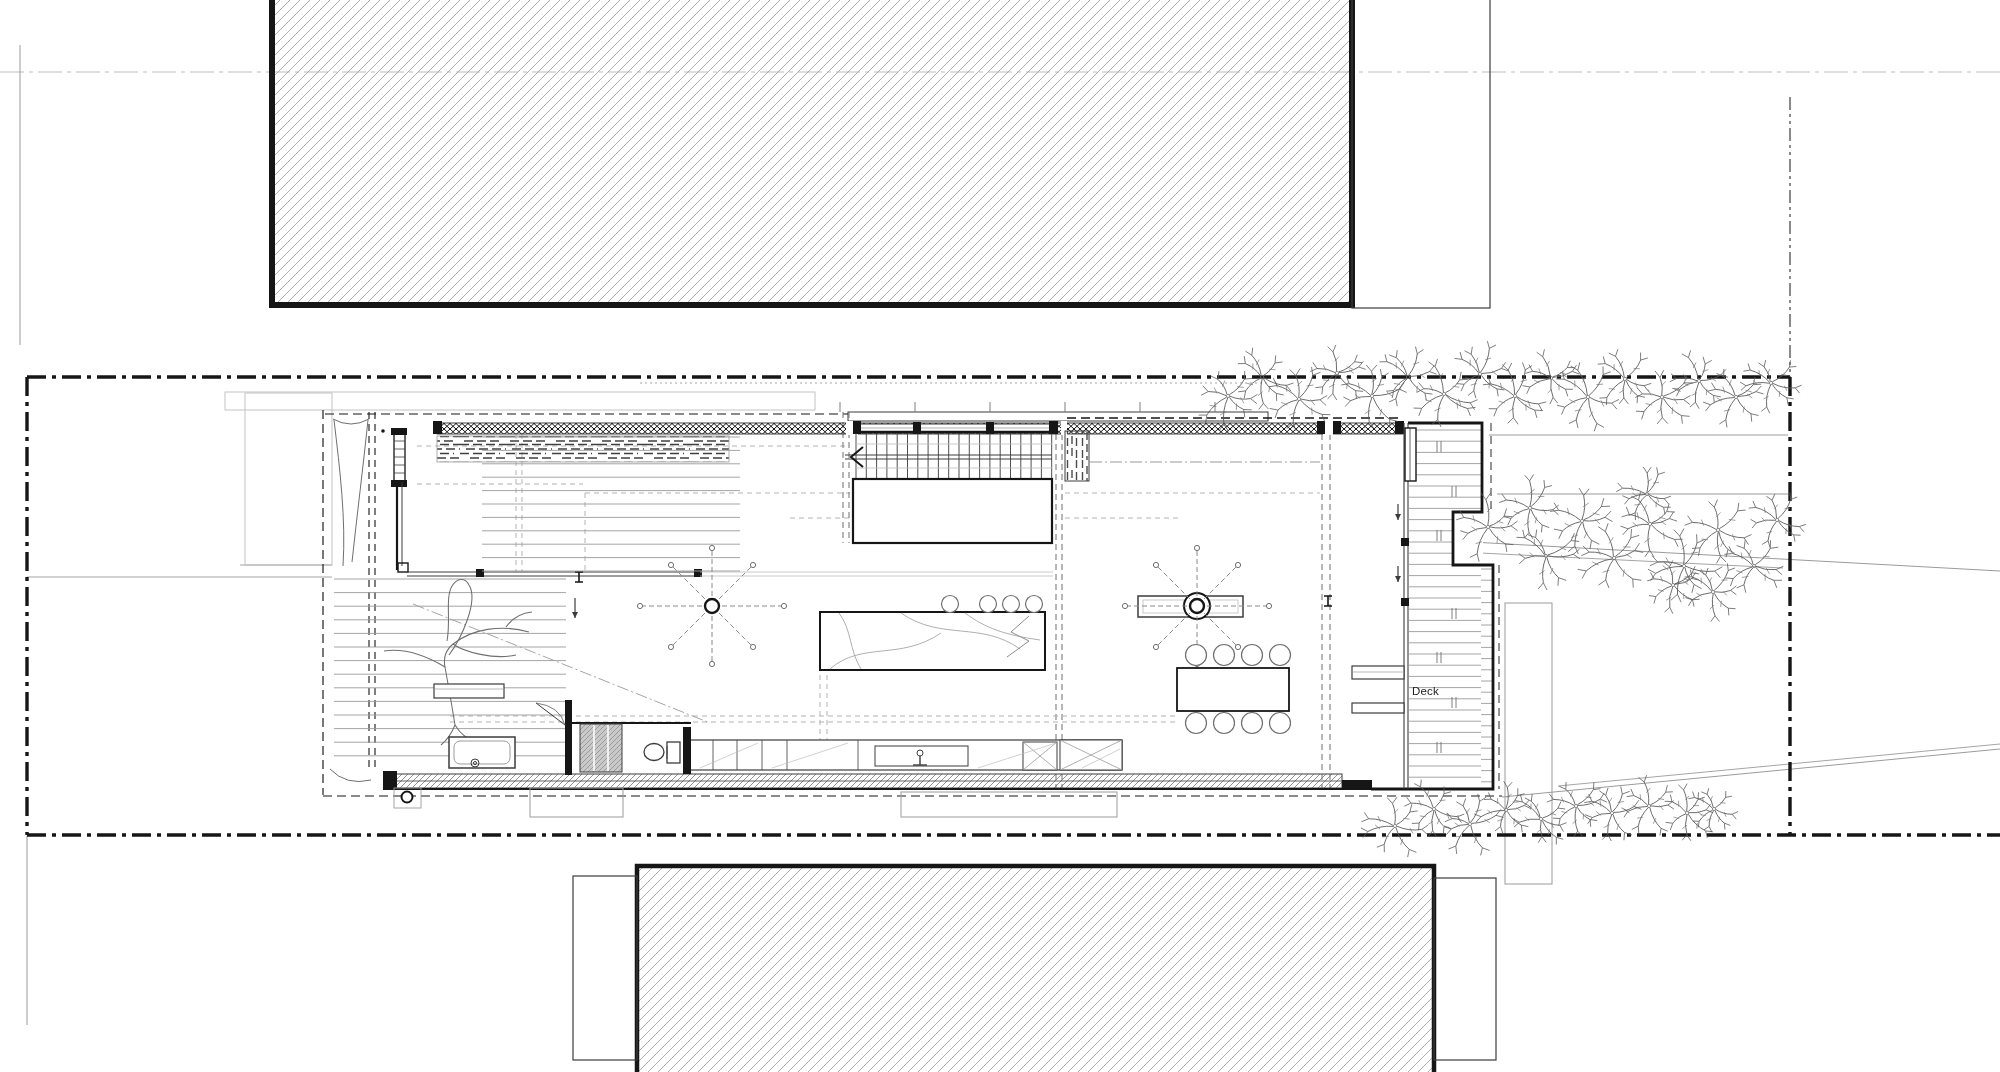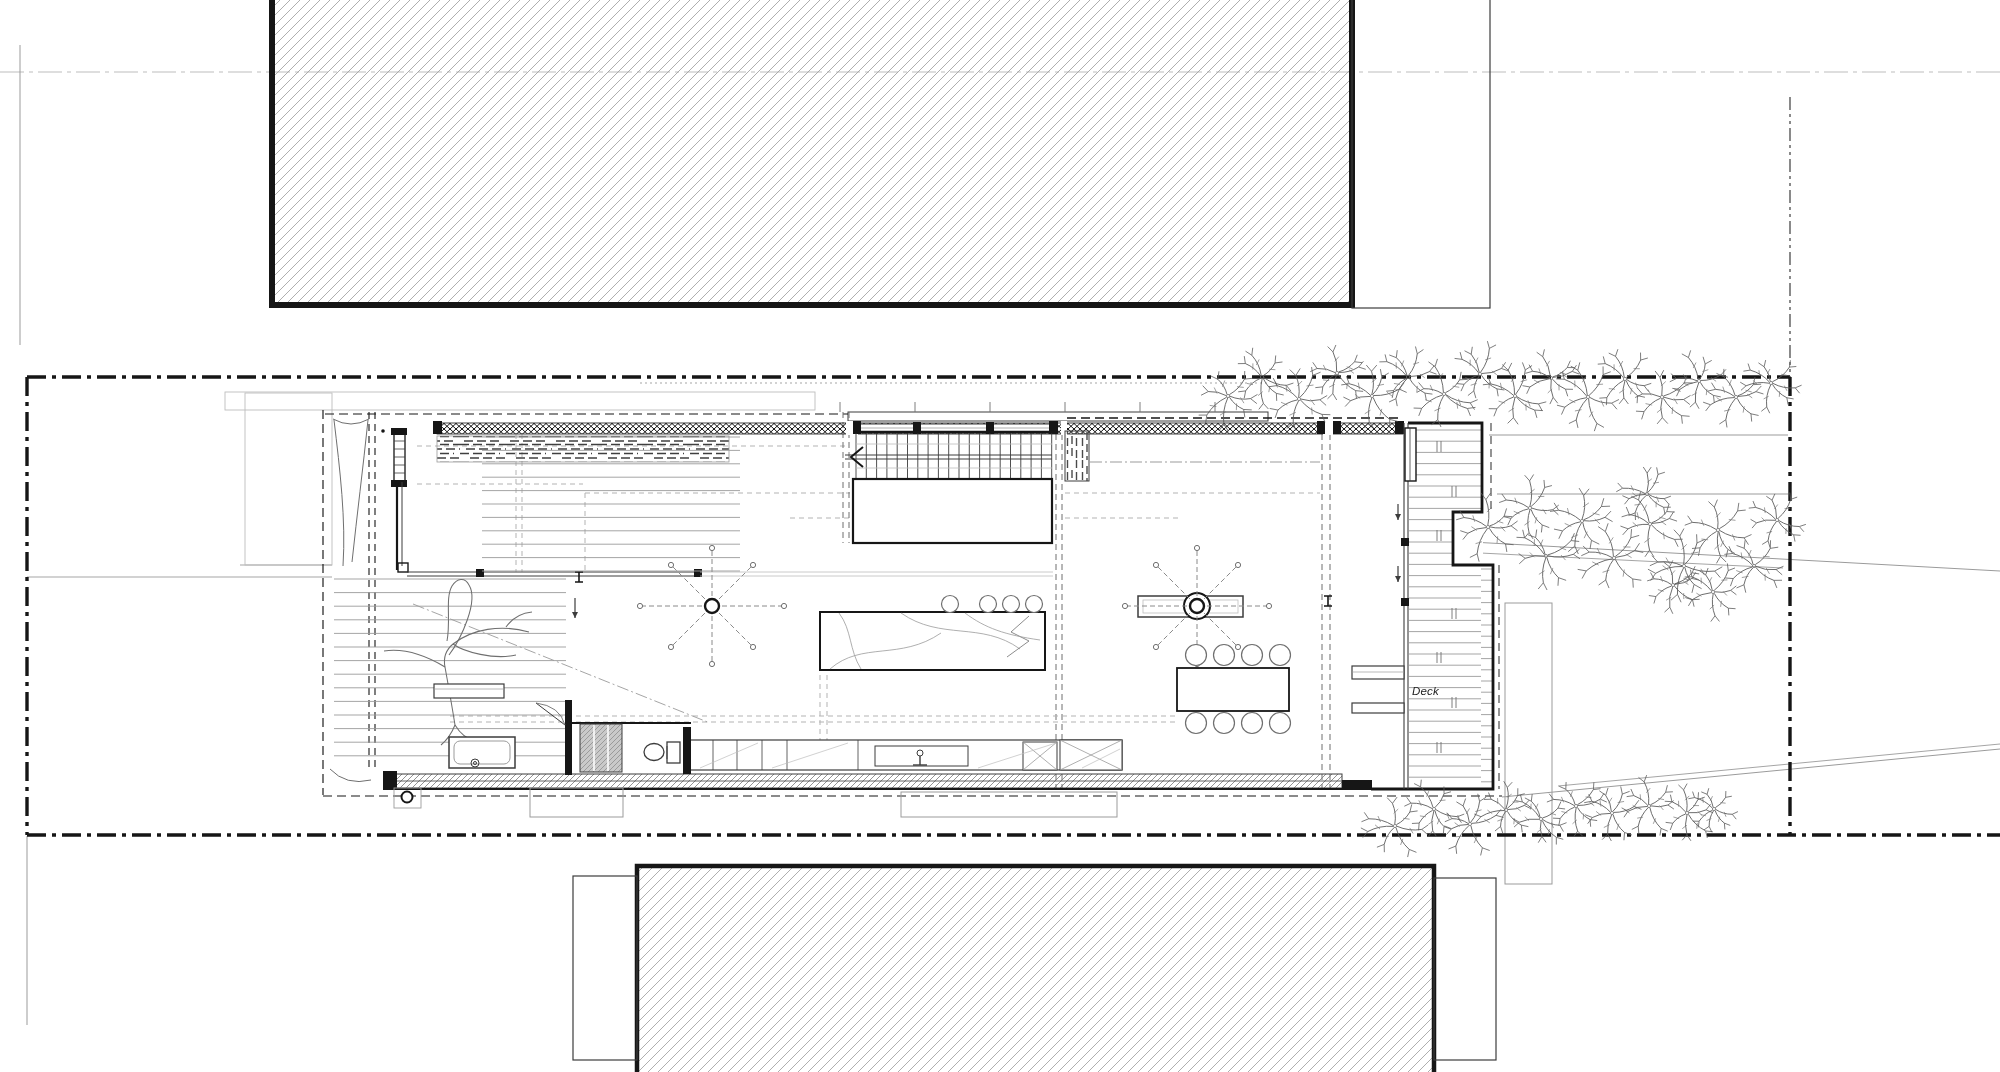--- a/index.html
+++ b/index.html
@@ -1,17 +1,17 @@
 <!DOCTYPE html>
 <html><head>
 <meta charset="utf-8">
 <style>
   html,body{margin:0;padding:0;background:#fff;}
   .canvas{position:relative;width:2000px;height:1072px;background:#ffffff;overflow:hidden;
-          font-family:"Liberation Sans",sans-serif;font-style:italic;}
+          font-family:"Liberation Sans",sans-serif;}
   svg{position:absolute;left:0;top:0;}
   .deck-label{position:absolute;left:1412px;top:685px;font-size:11.5px;color:#222;
               letter-spacing:.2px;font-family:"Liberation Sans",sans-serif;}
 </style>
 </head>
 <body>
 
 <div class="canvas">
   <svg id="plan" width="2000" height="1072" viewBox="0 0 2000 1072">
     <defs>

